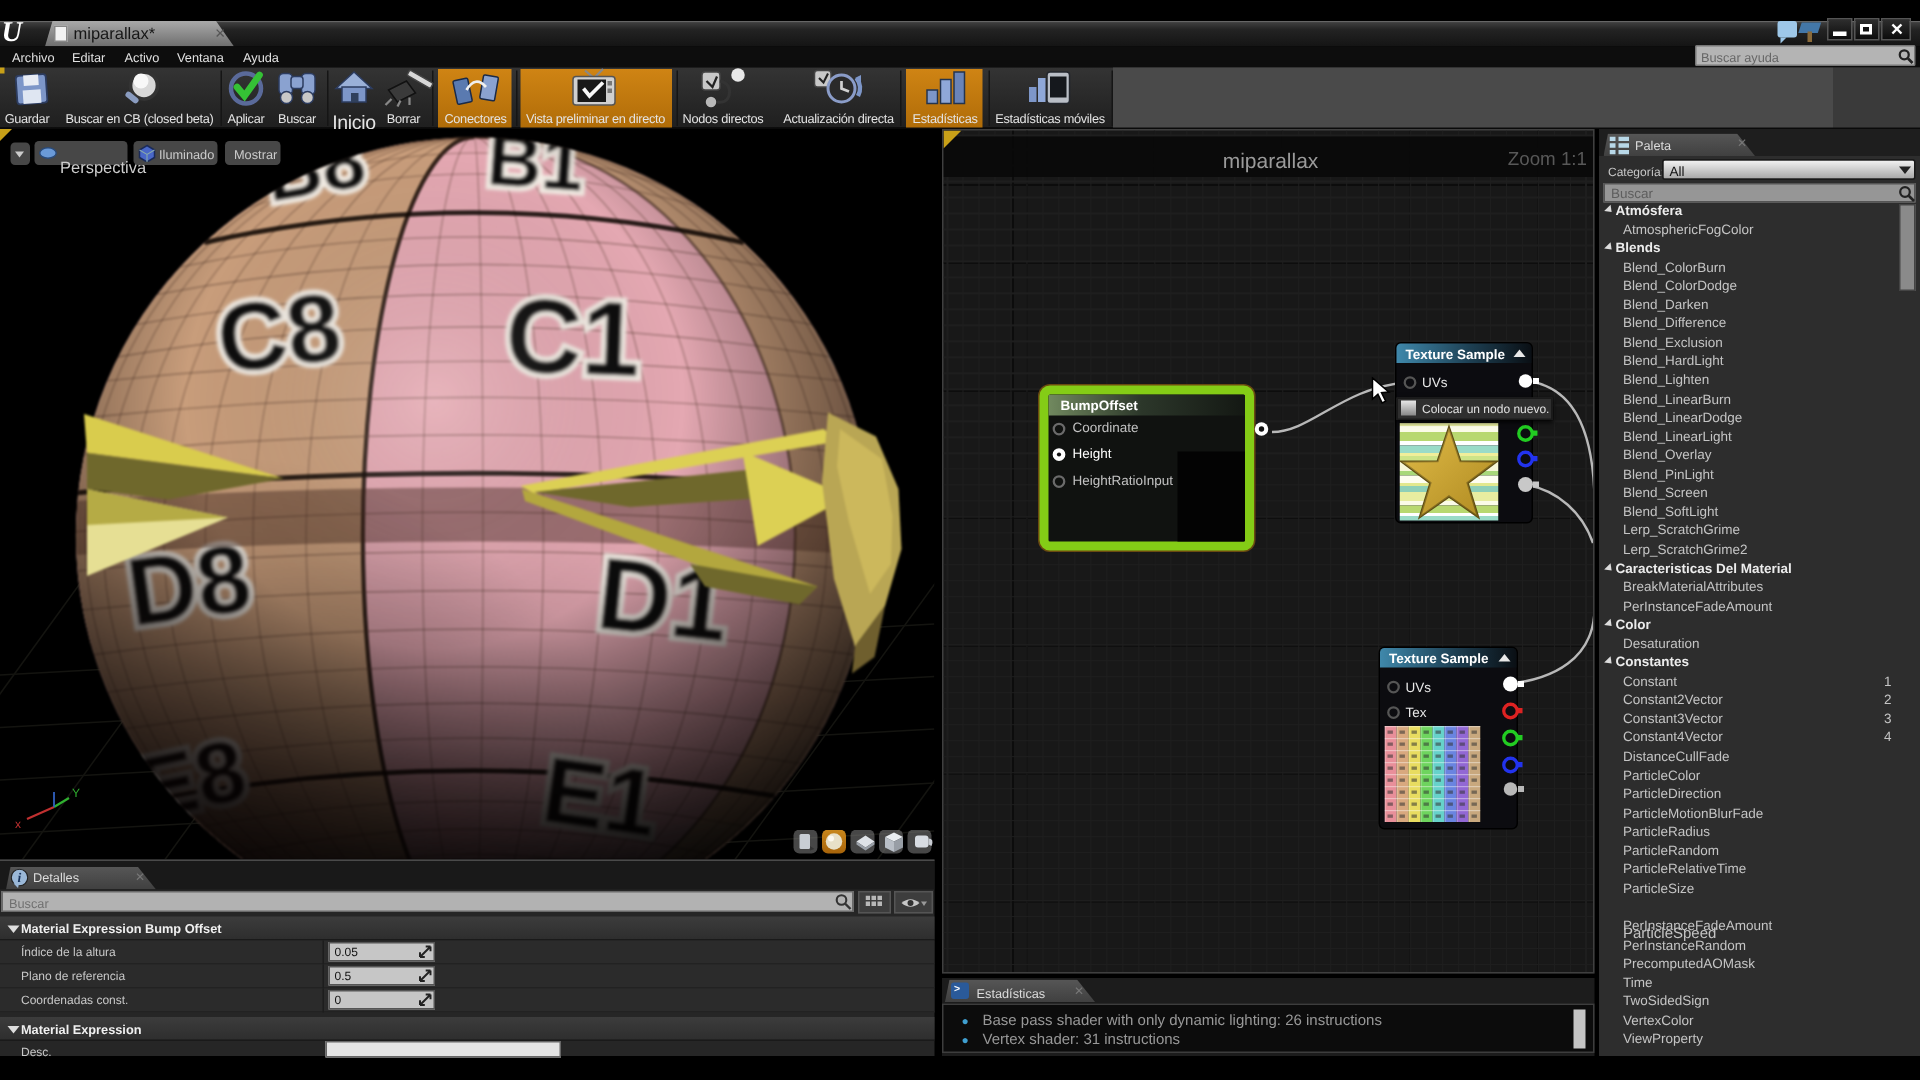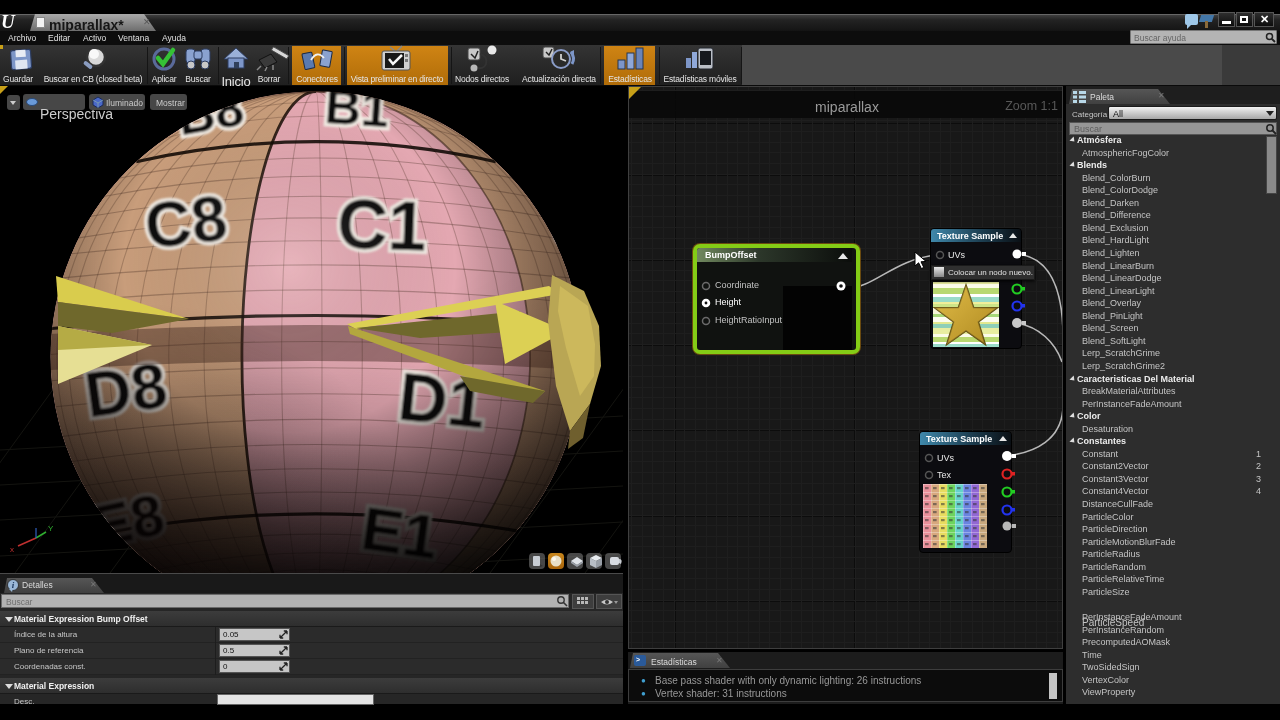--- a/index.html
+++ b/index.html
@@ -5,21 +5,21 @@
 #root{position:relative;width:1280px;height:720px;background:#000;overflow:hidden}
 .abs{position:absolute}
 .txt{position:absolute;white-space:nowrap}
 </style></head><body>
 <div id="root">
 
 <div class="abs" style="left:0;top:14px;width:1280px;height:17px;background:linear-gradient(#3e3e3e,#232323 30%,#141414);border-top:1px solid #666"></div>
 <div class="txt" style="left:1px;top:11px;font-family:'Liberation Serif',serif;font-style:italic;font-weight:bold;font-size:19px;color:#fff">U</div>
 <div class="abs" style="left:30px;top:14px;width:126px;height:17px;background:linear-gradient(#a9a9a9,#6e6e6e);clip-path:polygon(0 100%,5px 0,calc(100% - 12px) 0,100% 100%);"></div>
 <div class="abs" style="left:36px;top:17px;width:9px;height:11px;background:#f2f2f2;border:1px solid #888"></div>
-<div class="txt" style="left:49px;top:17px;font-size:14px;font-weight:bold;color:#161616">miparallax*</div>
+<div class="txt" style="left:49px;top:17px;font-size:11px;font-weight:normal;color:#161616">miparallax*</div>
 <div class="txt" style="left:143px;top:17px;font-size:9px;color:#555">✕</div>
 
 <div class="abs" style="left:1185px;top:14px;width:13px;height:11px;background:#9ec7e8;border-radius:2px"></div>
 <div class="abs" style="left:1187px;top:25px;width:0;height:0;border-left:4px solid #9ec7e8;border-bottom:4px solid transparent"></div>
 <div class="abs" style="left:1200px;top:15px;width:13px;height:7px;background:#4377a8;transform:skewX(-18deg)"></div>
 <div class="abs" style="left:1205px;top:21px;width:3px;height:7px;background:#8a6a3a"></div>
 <div class="abs" style="left:1218px;top:12px;width:17px;height:15px;background:linear-gradient(#2e2e2e,#0c0c0c);border:1px solid #555"></div>
 <div class="abs" style="left:1222px;top:21px;width:9px;height:3px;background:#fff"></div>
 <div class="abs" style="left:1236px;top:12px;width:17px;height:15px;background:linear-gradient(#2e2e2e,#0c0c0c);border:1px solid #555"></div>
 <div class="abs" style="left:1240px;top:16px;width:8px;height:7px;border:2px solid #fff;background:#111"></div>
@@ -262,21 +262,21 @@
         <polygon points="570,345 590,318 583,352 568,363" fill="#6f5f2e"></polygon>
         <polygon points="560,200 588,220 595,258 594,290 580,310 566,262 558,225" fill="#ccb85c"></polygon>
 </svg>
       <div class="abs" style="left:0;top:0;width:0;height:0;border-top:8px solid #c8a018;border-right:8px solid transparent"></div>
 <div class="abs" style="left:7px;top:9px;width:13px;height:15px;background:#474747;border-radius:3px"></div>
 <div class="abs" style="left:10px;top:15px;width:0;height:0;border-left:3.5px solid transparent;border-right:3.5px solid transparent;border-top:4px solid #ccc"></div>
 <div class="abs" style="left:23px;top:8px;width:62px;height:16px;background:#474747;border-radius:3px"></div>
 <svg class="abs" style="left:26px;top:11px" width="12" height="10">
         <ellipse cx="6" cy="5" rx="5.5" ry="3.5" fill="#6a9ad8" stroke="#2a4a78" stroke-width="1"></ellipse>
       </svg>
-<div class="txt" style="left:40px;top:20px;font-size:14px;color:#ccc">Perspectiva</div>
+<div class="txt" style="left:40px;top:20px;font-size:11px;color:#ccc">Perspectiva</div>
 <div class="abs" style="left:89px;top:8px;width:56px;height:16px;background:#474747;border-radius:3px"></div>
 <svg class="abs" style="left:92px;top:10px" width="12" height="12">
         <path d="M6 1 L11 4 L11 9 L6 12 L1 9 L1 4 Z" fill="#4a68c8" stroke="#1a2a58" stroke-width="1"></path>
         <path d="M1 4 L6 7 L11 4 M6 7 L6 12" stroke="#8aa" stroke-width="0.7" fill="none"></path>
       </svg>
 <div class="txt" style="left:106px;top:12px;font-size:8.5px;color:#ccc">Iluminado</div>
 <div class="abs" style="left:150px;top:8px;width:37px;height:16px;background:#474747;border-radius:3px"></div>
 <div class="txt" style="left:156px;top:12px;font-size:8.5px;color:#ccc">Mostrar</div>
 <svg class="abs" style="left:6px;top:430px" width="50" height="40">
 <path d="M30 22 L12 30" stroke="#c03030" stroke-width="1.5"></path>
@@ -382,21 +382,21 @@
 <div class="txt" style="left:218px;top:12px;transform:translateX(-50%);font-size:14px;color:#9a9a9a">miparallax</div>
 <div class="txt" style="left:435px;top:12px;transform:translateX(-100%);padding-right:6px;font-size:12.5px;color:#585858">Zoom 1:1</div>
 <div class="abs" style="left:0;top:0;width:0;height:0;border-top:12px solid #c8a018;border-right:12px solid transparent"></div>
 <svg class="abs" style="left:0;top:0" width="435" height="563" viewBox="0 0 435 563">
 <g fill="none" stroke="#b8b8b8" stroke-width="1.6">
 <path d="M219 201 C245 201 265 172 308 168"></path>
 <path d="M388 167 C420 170 433 200 434 245 L434 320 C433 352 407 366 376 369"></path>
 <path d="M388 236 C410 240 426 255 433 275"></path>
 </g>
       </svg>
-<div class="abs" style="left:64px;top:157px;width:167px;height:110px;background:#101210;border:4px solid #84cc16;border-radius:7px;box-shadow:0 0 0 1px #6a4a10;overflow:hidden">
+<div class="abs" style="left:64px;top:170px;width:143px;height:110px;background:#101210;border:6px solid #84cc16;border-radius:7px;box-shadow:0 0 0 1px #6a4a10;overflow:hidden">
 <div class="abs" style="left:0;top:0;width:155px;height:14px;background:linear-gradient(90deg,#71895f,#2c372a 40%,#0b0d0b)"></div>
 <div class="txt" style="left:8px;top:2px;font-size:9px;font-weight:bold;color:#fff">BumpOffset</div>
 <div class="abs" style="left:141px;top:5px;width:0;height:0;border-left:5px solid transparent;border-right:5px solid transparent;border-bottom:6px solid #e8e8e8"></div>
 <div class="abs" style="left:86px;top:38px;width:69px;height:68px;background:#030303"></div>
 </div>
       <svg class="abs" style="left:64px;top:170px" width="162" height="110" viewBox="0 0 162 110">
         <circle cx="13" cy="29" r="3.5" fill="none" stroke="#6a6a6a" stroke-width="1.5"></circle>
         <circle cx="13" cy="46" r="3.5" fill="#fff" stroke="#fff" stroke-width="1.5"></circle>
         <circle cx="13" cy="46" r="1.4" fill="#111"></circle>
         <circle cx="13" cy="64" r="3.5" fill="none" stroke="#6a6a6a" stroke-width="1.5"></circle>

